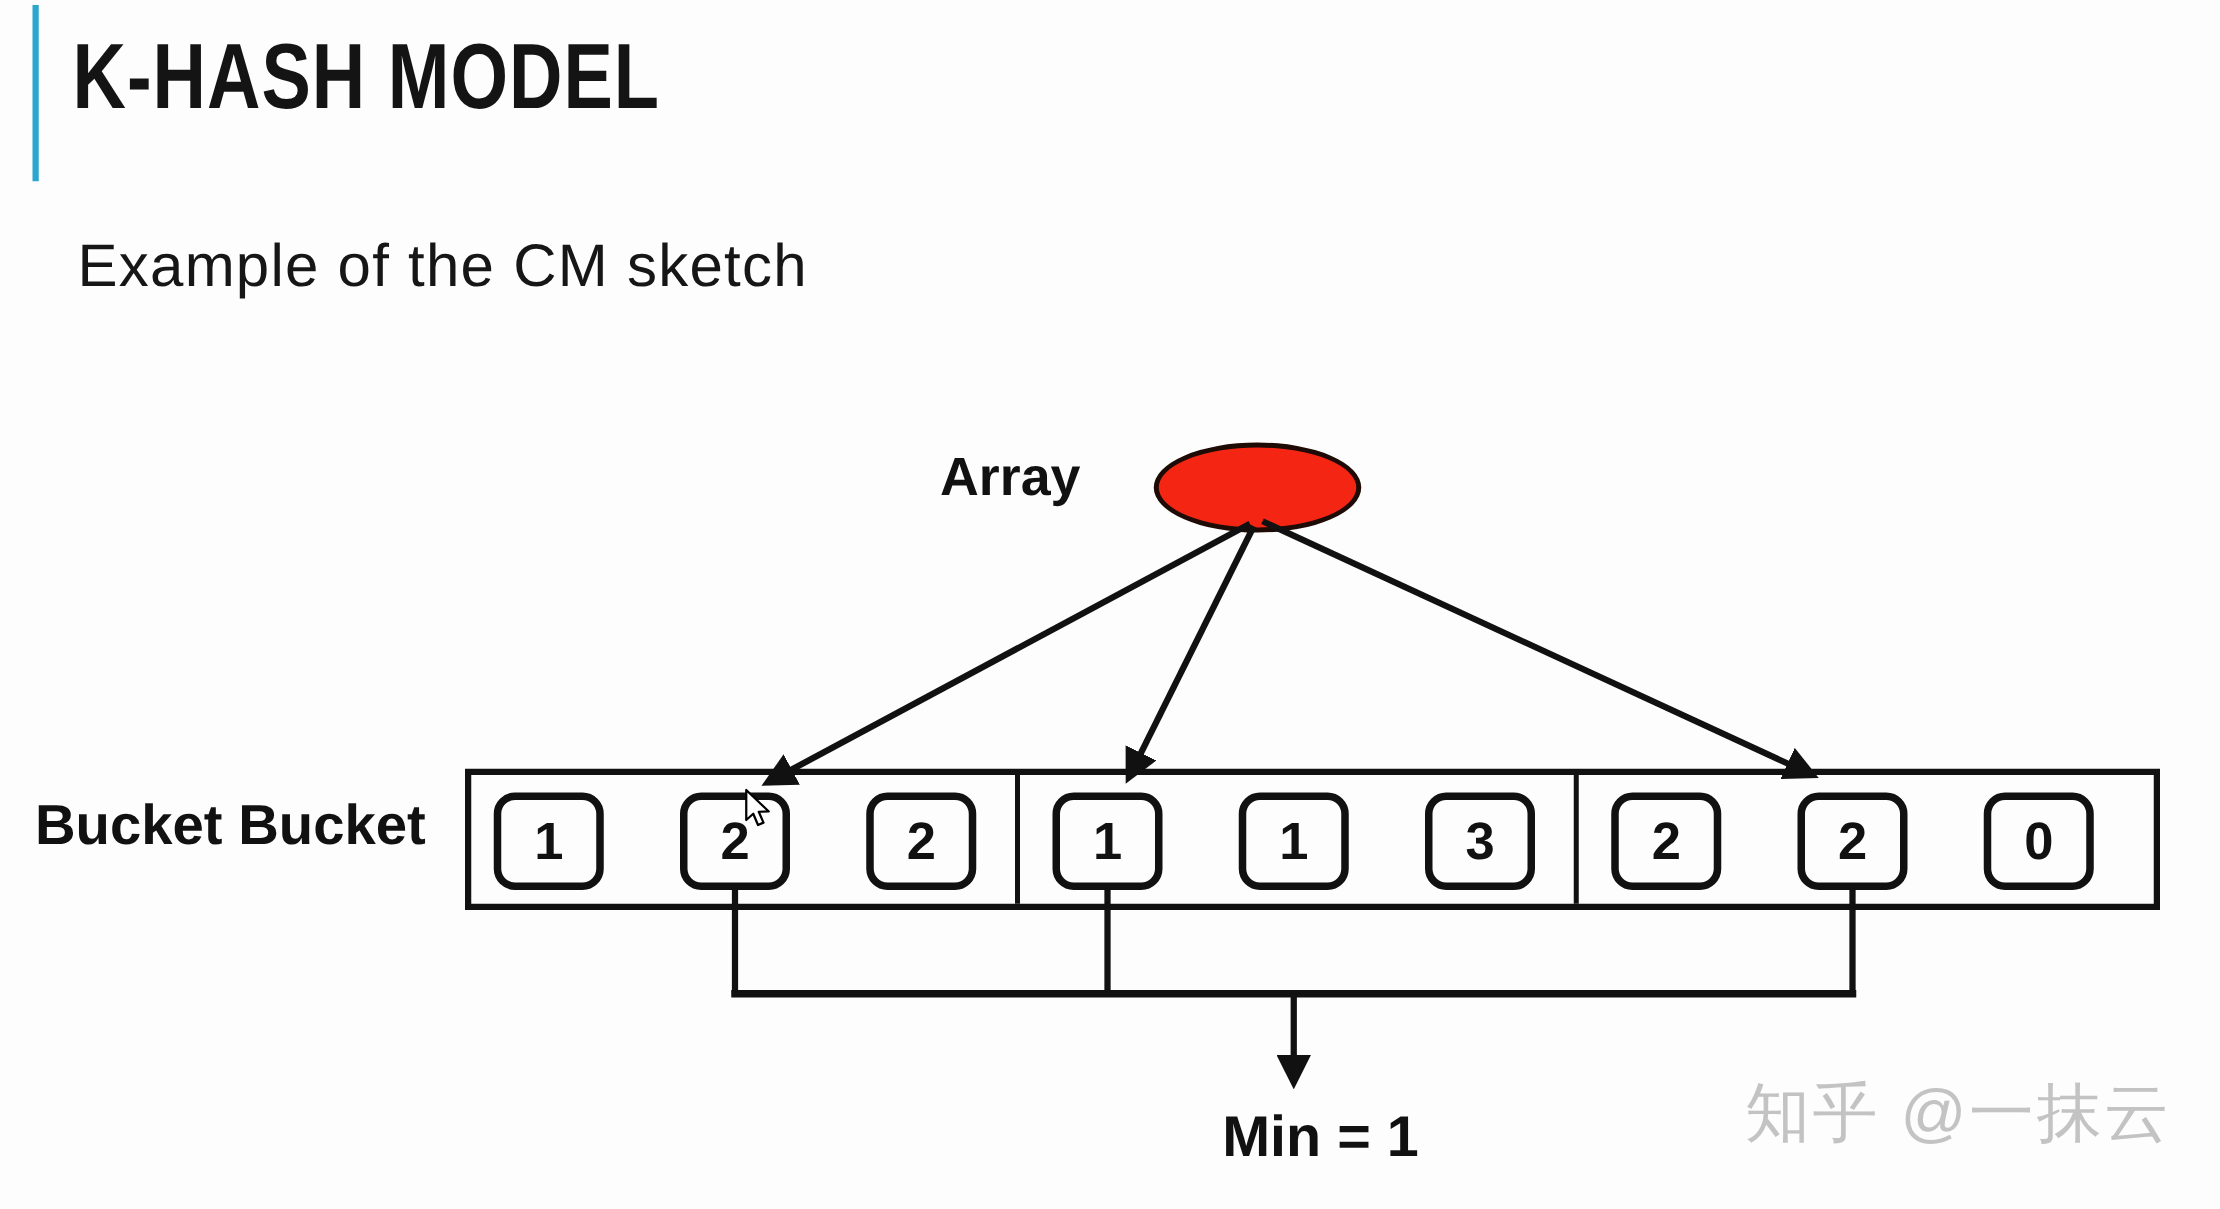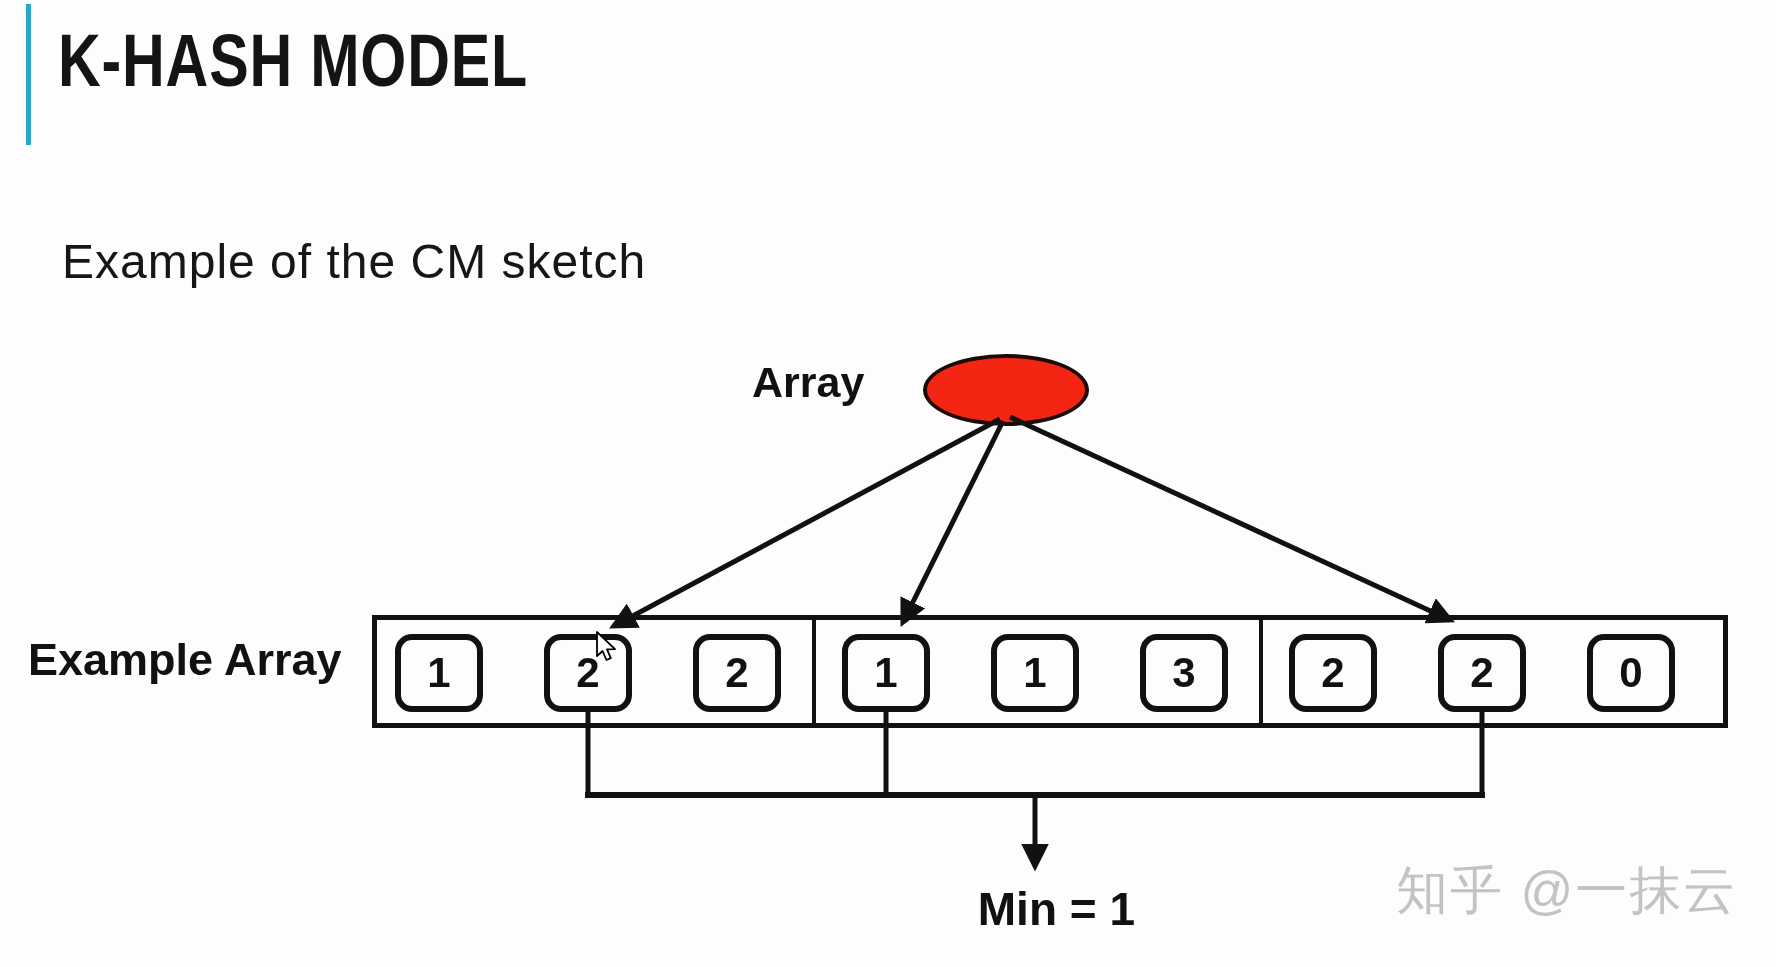--- a/index.html
+++ b/index.html
@@ -35,21 +35,20 @@
   }
 
   .subtitle {
     position: absolute;
     left: 62px; top: 186px;
     font-size: 48px;
     font-weight: 400;
     letter-spacing: 1px;
     color: #161616;
     white-space: nowrap;
-    margin-top: 48px;
   }
 
   .item-label {
     position: absolute;
     left: 752px; top: 358px;
     font-size: 43px;
     font-weight: 700;
     white-space: nowrap;
   }
 
@@ -169,21 +168,21 @@
       <line x1="1003" y1="421" x2="903" y2="622" marker-end="url(#ah)"></line>
       <line x1="1010" y1="417" x2="1450" y2="620" marker-end="url(#ah)"></line>
       <line x1="588" y1="712" x2="588" y2="795"></line>
       <line x1="886" y1="712" x2="886" y2="795"></line>
       <line x1="1482" y1="712" x2="1482" y2="795"></line>
       <line x1="585" y1="795" x2="1485" y2="795" stroke-width="6"></line>
       <line x1="1035" y1="795" x2="1035" y2="866" marker-end="url(#ah)"></line>
     </g>
   </svg>
 
-  <div class="bucket-array-label">Example Array</div>
+  <div class="bucket-array-label">Bucket Bucket</div>
 
   <div class="bucket-box">
     <div class="bucket-cells" id="cells">
         <div class="cell">
           <span>1</span>
         </div>
         <div class="cell">
           <span>2</span>
         </div>
         <div class="cell">

